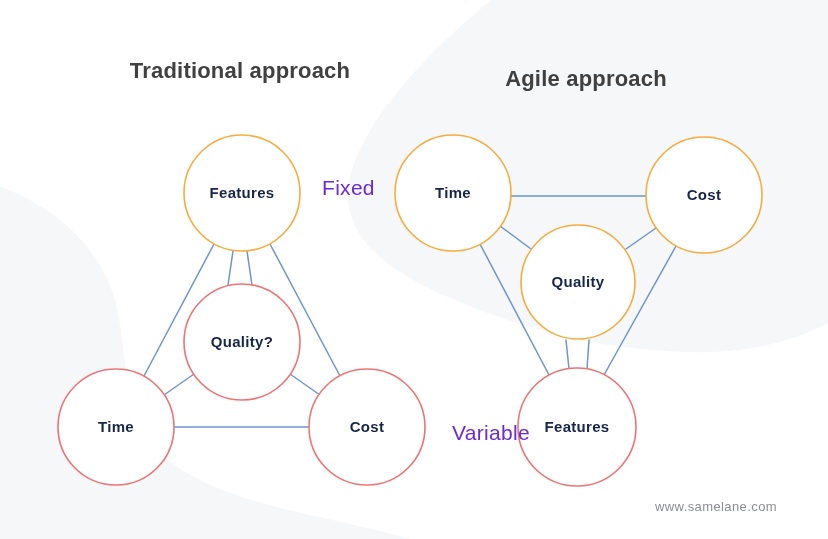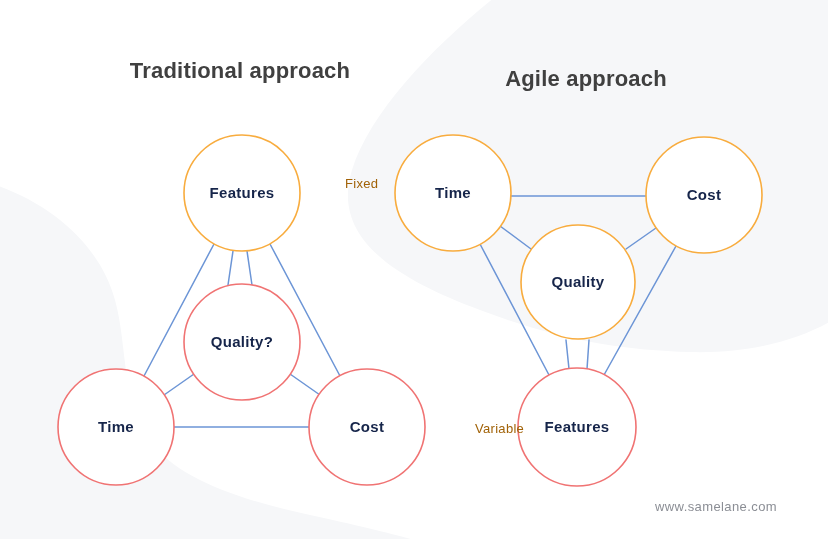--- a/index.html
+++ b/index.html
@@ -8,21 +8,21 @@
     background:#ffffff;font-family:"Liberation Sans",sans-serif;
   }
   svg.canvas{position:absolute;left:0;top:0;z-index:1;}
   .title{
     position:absolute;z-index:2;text-align:center;
     font-size:22px;font-weight:700;color:#404040;letter-spacing:.2px;
   }
   #title-traditional{left:40px;top:58px;width:400px;}
   #title-agile{left:386px;top:58px;width:400px;margin-top:8px;}
   .annotation{
-    position:absolute;z-index:2;font-size:13px;color:#a16207;letter-spacing:.3px;margin-left:23px;
+    position:absolute;z-index:2;font-size:21px;color:#6d28d9;letter-spacing:.3px;
   }
   #annotation-fixed{left:322px;top:176px;}
   #annotation-variable{left:452px;top:421px;}
   .footer{
     position:absolute;z-index:2;right:51px;top:499px;
     font-size:13px;color:#8b8e95;letter-spacing:.4px;
   }
   .node-label{
     font-size:15px;font-weight:bold;fill:#16254a;letter-spacing:.3px;
     font-family:"Liberation Sans",sans-serif;

